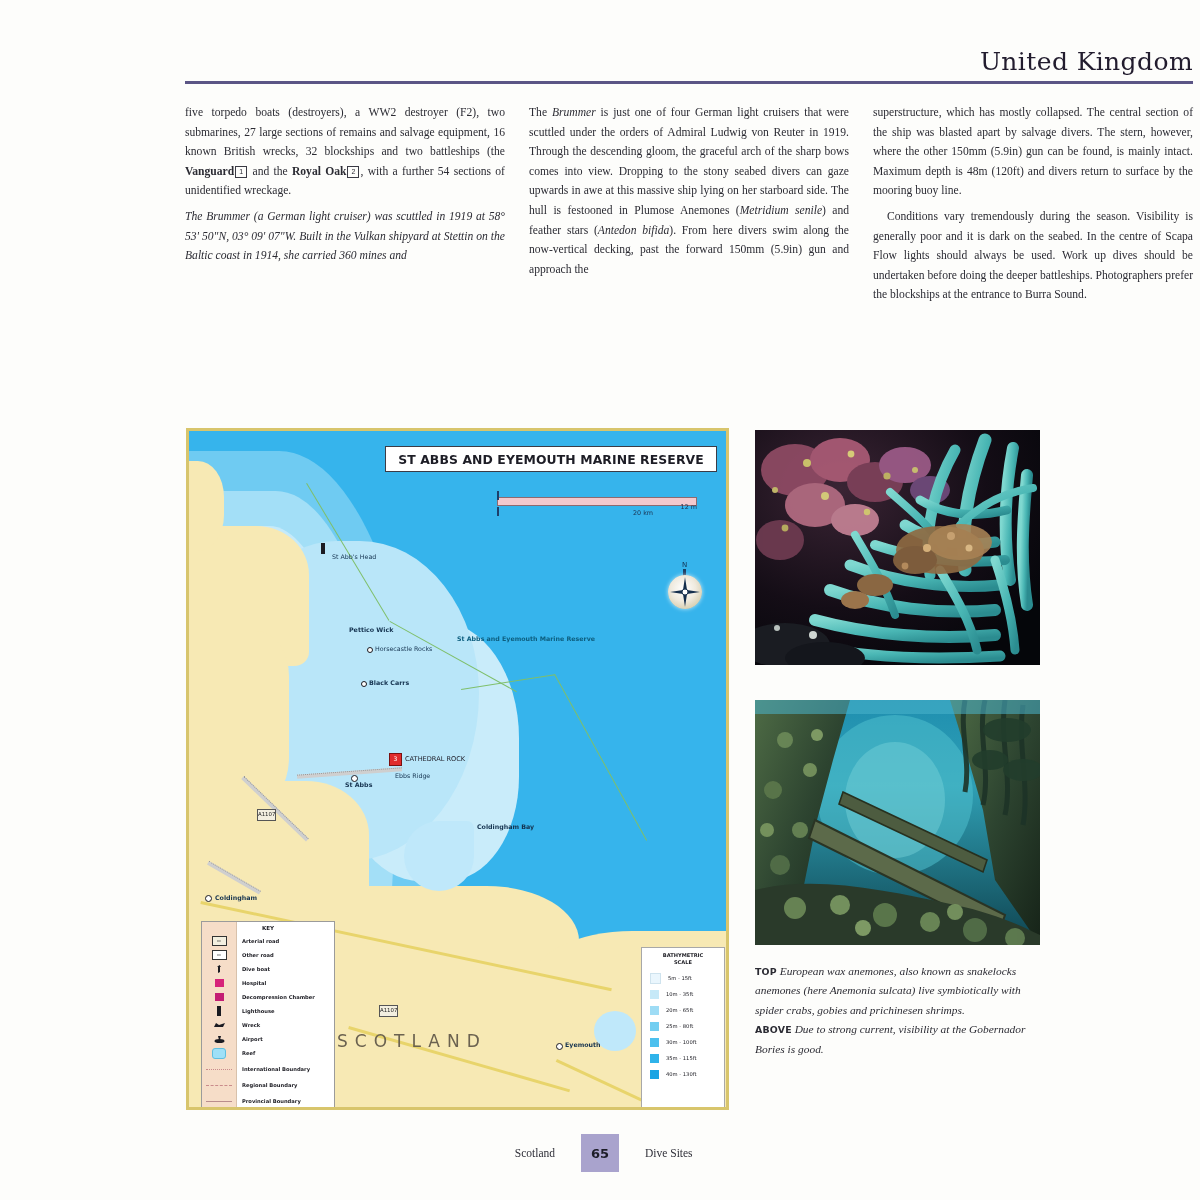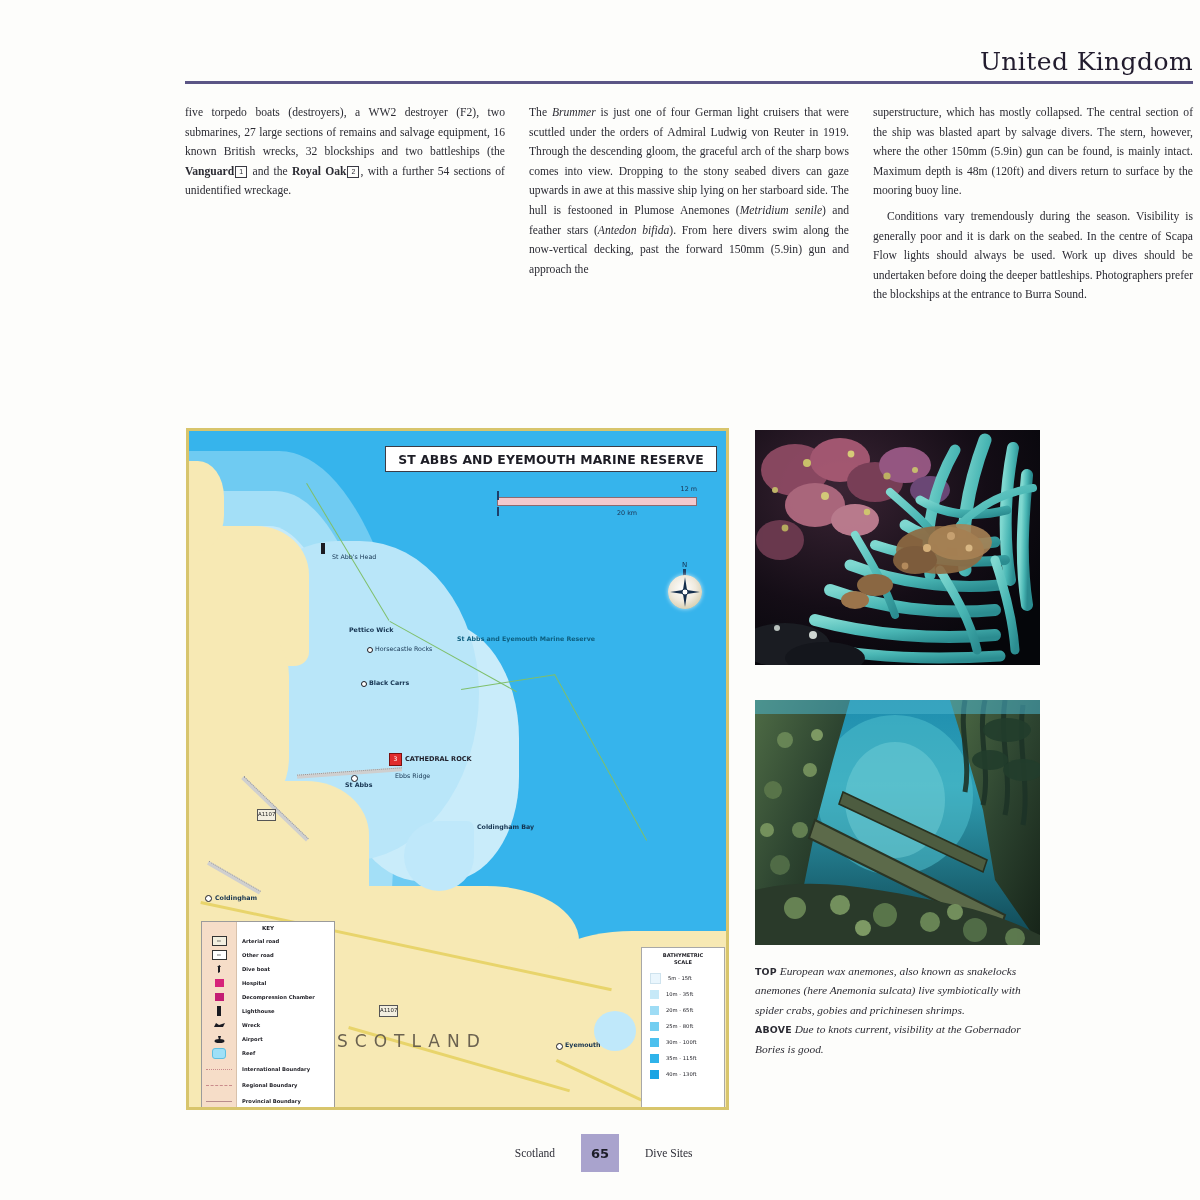--- a/index.html
+++ b/index.html
@@ -150,21 +150,21 @@
   }
   .town-dot{
     position:absolute;width:5px;height:5px;border:1.2px solid #1b1b22;border-radius:50%;
     background:#fff;
   }
   .site-marker{
     position:absolute;width:11px;height:11px;background:#e02b2b;border:1px solid #7a1010;
   }
   .site-label{
     position:absolute;font-family:"DejaVu Sans",sans-serif;font-size:6.6px;
-    font-weight:bold;color:#1d1d28;filter:blur(.22px);white-space:nowrap;
+    font-weight:normal;color:#1d1d28;filter:blur(.22px);white-space:nowrap;
   }
   .road{ position:absolute; background:#e8d46b; }
   .road-grey{ position:absolute; background:#cfcfcf; border-top:1px dotted #9a9a9a; }
   .shield{
     position:absolute;width:17px;height:10px;background:#f3efe0;
     border:1px solid #555; font-size:5.4px; text-align:center; line-height:9px;
     font-family:"DejaVu Sans",sans-serif;color:#222; filter:blur(.2px);
   }
   .resline{
     position:absolute;border-top:1.6px solid #7fbf6a;
@@ -265,20 +265,21 @@
     <div class="hdr-title">United Kingdom</div>
     <div class="hdr-rule"></div>
   </div>
 
   <div class="cols">
 
     <div class="col">
       <p><span>five torpedo boats (destroyers), a WW2 destroyer (F2), two submarines, 27 large sections of remains and salvage equipment, 16 known British wrecks, 32 blockships and two battleships (the </span><span class="bi">Vanguard</span><span class="marker-inline">1</span><span> and the </span><span class="bi">Royal Oak</span><span class="marker-inline">2</span><span>, with a further 54 sections of unidentified wreckage.</span></p>
 
 
+      <p style="text-indent:0"><span class="it">The </span><span class="it">Brummer</span><span class="it"> (a German light cruiser) was scuttled in 1919 at 58° 53' 50"N, 03° 09' 07"W. Built in the Vulkan shipyard at Stettin on the Baltic coast in 1914, she carried 360 mines and</span></p>
     </div>
 
     <div class="col">
       <p><span>The </span><span class="it">Brummer</span><span> is just one of four German light cruisers that were scuttled under the orders of Admiral Ludwig von Reuter in 1919. Through the descending gloom, the graceful arch of the sharp bows comes into view. Dropping to the stony seabed divers can gaze upwards in awe at this massive ship lying on her starboard side. The hull is festooned in Plumose Anemones (</span><span class="it">Metridium senile</span><span>) and feather stars (</span><span class="it">Antedon bifida</span><span>). From here divers swim along the now-vertical decking, past the forward 150mm (5.9in) gun and approach the</span></p>
     </div>
 
     <div class="col">
       <p>superstructure, which has mostly collapsed. The central section of the ship was blasted apart by salvage divers. The stern, however, where the other 150mm (5.9in) gun can be found, is mainly intact. Maximum depth is 48m (120ft) and divers return to surface by the mooring buoy line.</p>
       <p>Conditions vary tremendously during the season. Visibility is generally poor and it is dark on the seabed. In the centre of Scapa Flow lights should always be used. Work up dives should be undertaken before doing the deeper battleships. Photographers prefer the blockships at the entrance to Burra Sound.</p>
     </div>
@@ -318,22 +319,22 @@
 
     <div class="shield" style="left:68px;top:378px;">A1107</div>
     <div class="shield" style="left:190px;top:574px;">A1107</div>
 
     <div class="map-title">ST ABBS AND EYEMOUTH MARINE RESERVE</div>
 
     <div class="scale">
       <div class="scale-bar"></div>
       <div class="scale-tick" style="left:0;top:8px;"></div>
       <div class="scale-tick" style="left:0;top:24px;"></div>
-      <div class="scale-lbl" style="right:0;top:2px;margin-left:24px;">12 m</div>
-      <div class="scale-lbl" style="left:120px;top:26px;text-align:right;">20 km</div>
+      <div class="scale-lbl" style="right:0;top:20px;margin-left:24px;">12 m</div>
+      <div class="scale-lbl" style="left:136px;top:26px;text-align:right;">20 km</div>
     </div>
 
     <div class="compass">
       <div class="n">N</div>
       <div class="needle"></div>
       <div class="rose">
         <svg width="34" height="34" viewBox="0 0 34 34">
           <polygon points="17,2 19,15 17,17 15,15" fill="#152f4d"></polygon>
           <polygon points="17,32 19,19 17,17 15,19" fill="#152f4d"></polygon>
           <polygon points="2,17 15,19 17,17 15,15" fill="#152f4d"></polygon>
@@ -632,21 +633,21 @@
 
       <rect x="0" y="0" width="285" height="14" fill="#4ab4cc" opacity=".55"></rect>
     </svg>
   </div>
 
   <div class="caption">
     <b>TOP</b>
     <span>European wax anemones, also known as snakelocks anemones (here </span><span class="sp">Anemonia sulcata</span><span>) live symbiotically with spider crabs, gobies and prichinesen shrimps.</span>
     <br>
     <b>ABOVE</b>
-    <span>Due to knots current, visibility at the </span><span class="sp">Gobernador Bories</span><span> is good.</span>
+    <span>Due to strong current, visibility at the </span><span class="sp">Gobernador Bories</span><span> is good.</span>
   </div>
 
   <div class="footer">
     <div class="footer-l">Scotland</div>
     <div class="footer-num">65</div>
     <div class="footer-r">Dive Sites</div>
   </div>
 
 </div>
 

